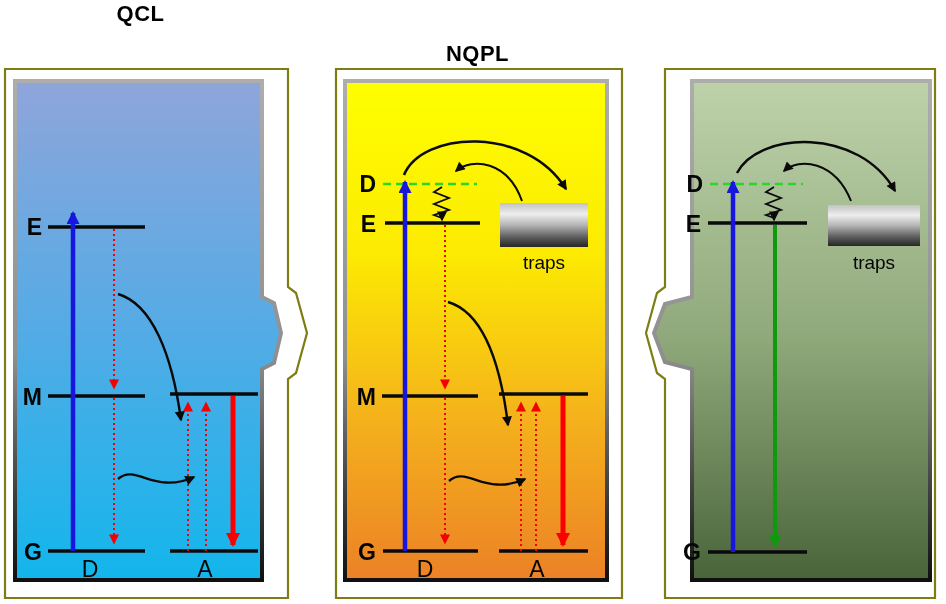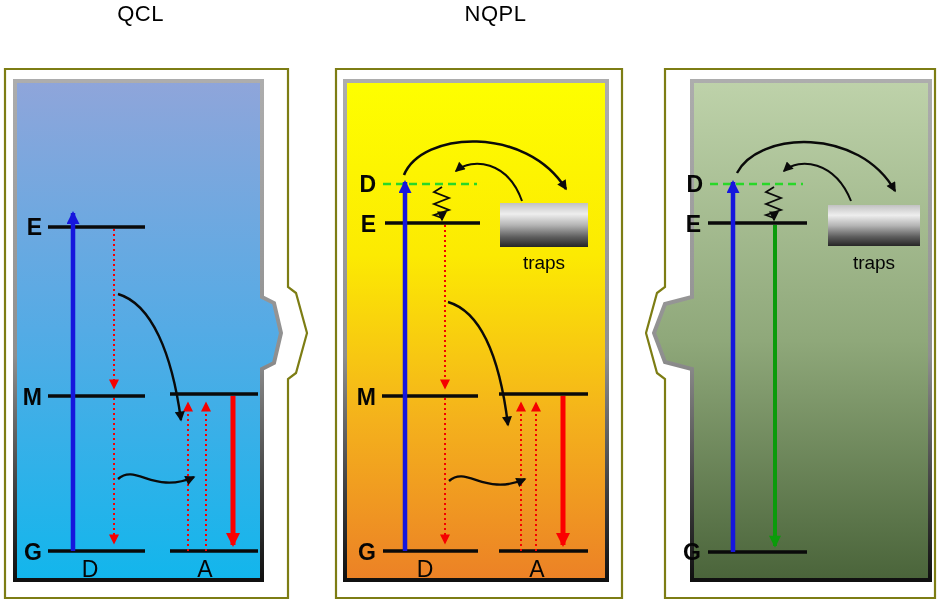--- a/index.html
+++ b/index.html
@@ -1,21 +1,21 @@
 <!DOCTYPE html>
 <html><head>
 <meta charset="utf-8">
 <style>
   html,body{margin:0;padding:0;background:#ffffff;}
   #figure{position:relative;width:946px;height:604px;background:#ffffff;overflow:hidden;
           font-family:"Liberation Sans",sans-serif;}
   .panel-title{position:absolute;top:1px;height:26px;text-align:center;
-               font-weight:normal;font-size:22px;color:#000;letter-spacing:0.5px;}
+               font-weight:bold;font-size:22px;color:#000;letter-spacing:0.5px;}
   #title-qcl{left:63px;width:155px;}
-  #title-nqpl{left:418px;width:155px;}
+  #title-nqpl{left:400px;width:155px;margin-top:40px;}
   #title-lpl{left:715px;width:155px;}
   .panel-svg{position:absolute;top:65px;}
   #svg-qcl{left:0;}
   #svg-nqpl{left:330px;}
   #svg-lpl{left:645px;}
   text.lvl{font-family:"Liberation Sans",sans-serif;font-weight:bold;font-size:23px;fill:#050505;}
   text.col{font-family:"Liberation Sans",sans-serif;font-size:23px;fill:#050505;}
   text.trap{font-family:"Liberation Sans",sans-serif;font-size:19px;fill:#050505;}
 </style>
 </head>

